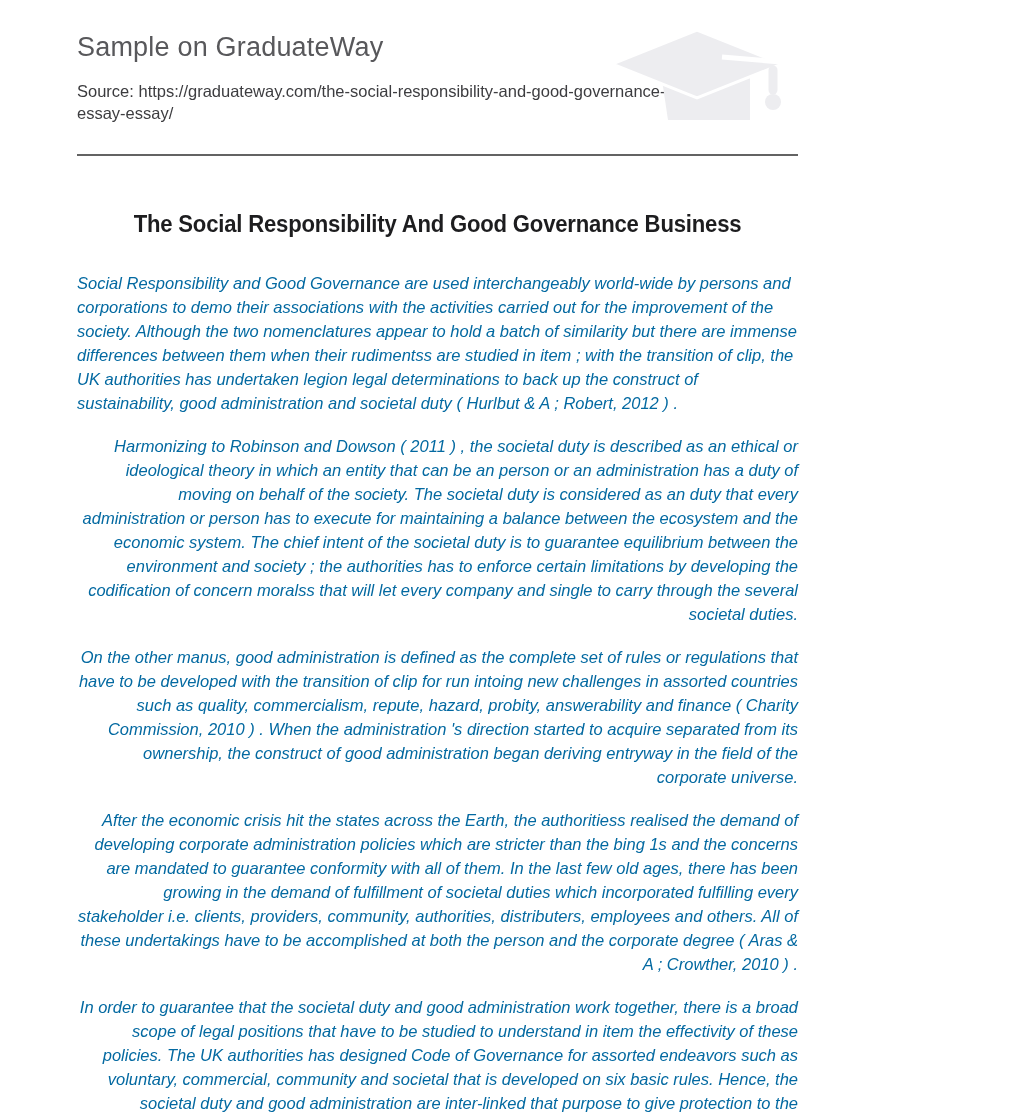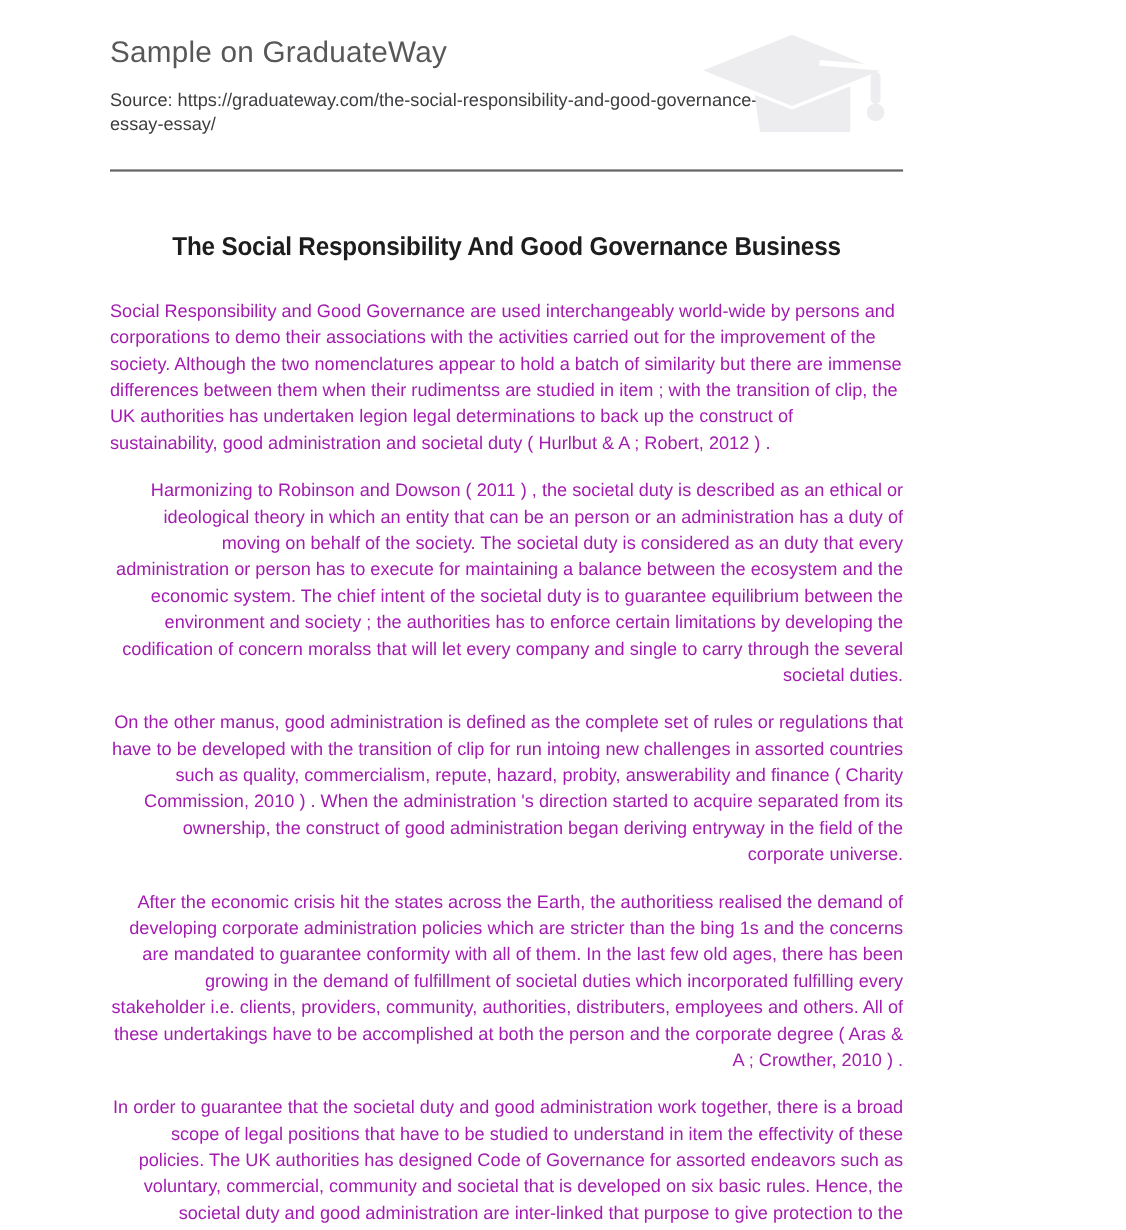--- a/index.html
+++ b/index.html
@@ -7,21 +7,20 @@
     padding: 0;
     background: #ffffff;
     font-family: "Liberation Sans", "DejaVu Sans", sans-serif;
   }
   .page {
     position: relative;
     width: 856px;
     height: 1118px;
     background: #ffffff;
     overflow: hidden;
-    padding-left: 23px;
   }
   .content {
     padding: 0 58px 0 77px; 
   }
   .site-label {
     margin: 0;
     padding-top: 32px;
     font-size: 27px;
     line-height: 31px;
     font-weight: 400;
@@ -64,21 +63,22 @@
     transform: scaleX(0.94);
     transform-origin: center;
   }
   .essay-body {
     margin-top: 33px;
   }
   .essay-body p {
     margin: 0;
     font-size: 16.5px;
     line-height: 24px;
-    color: #a21caf;
+    color: #0369a1;
+    font-style: italic;
   }
   .essay-body p + p {
     margin-top: 19px;
     text-align: right;
   }
 </style>
 </head>
 <body>
 
 <div class="page">

